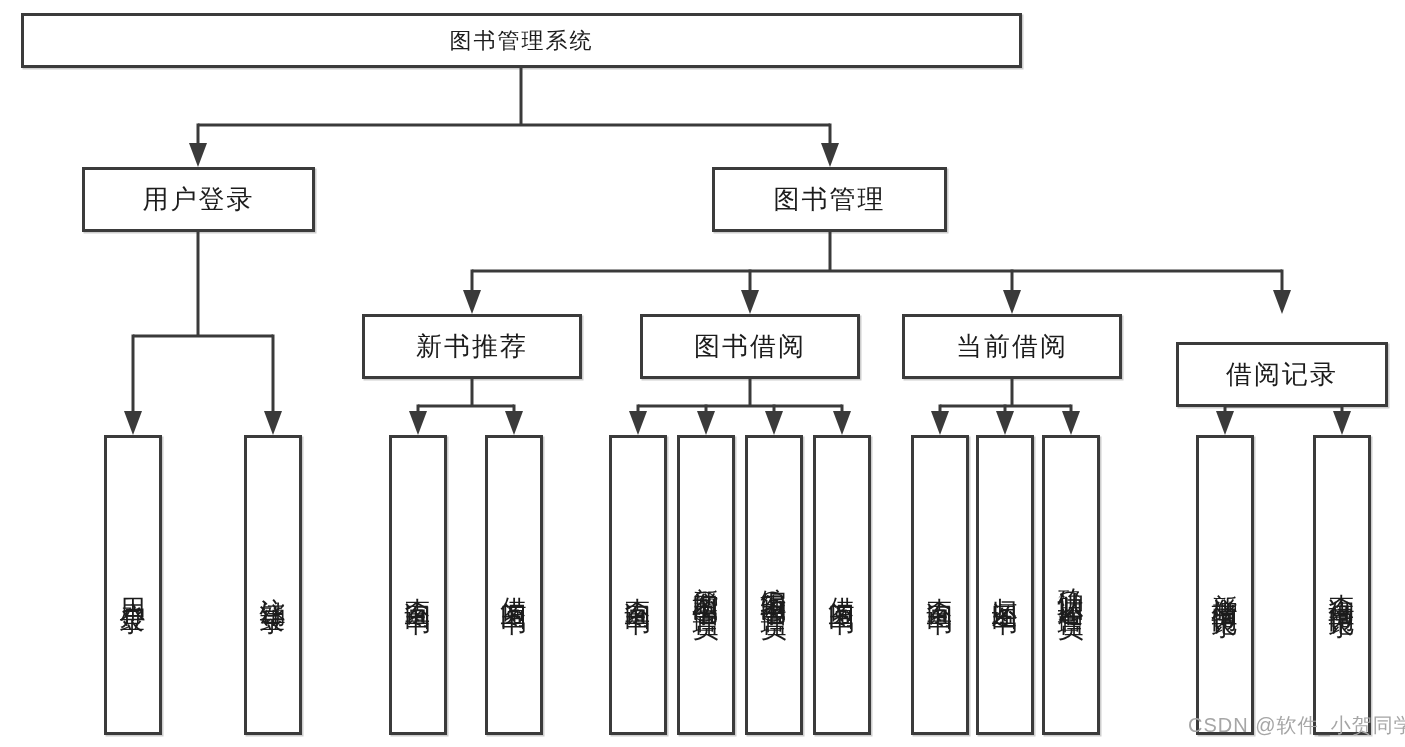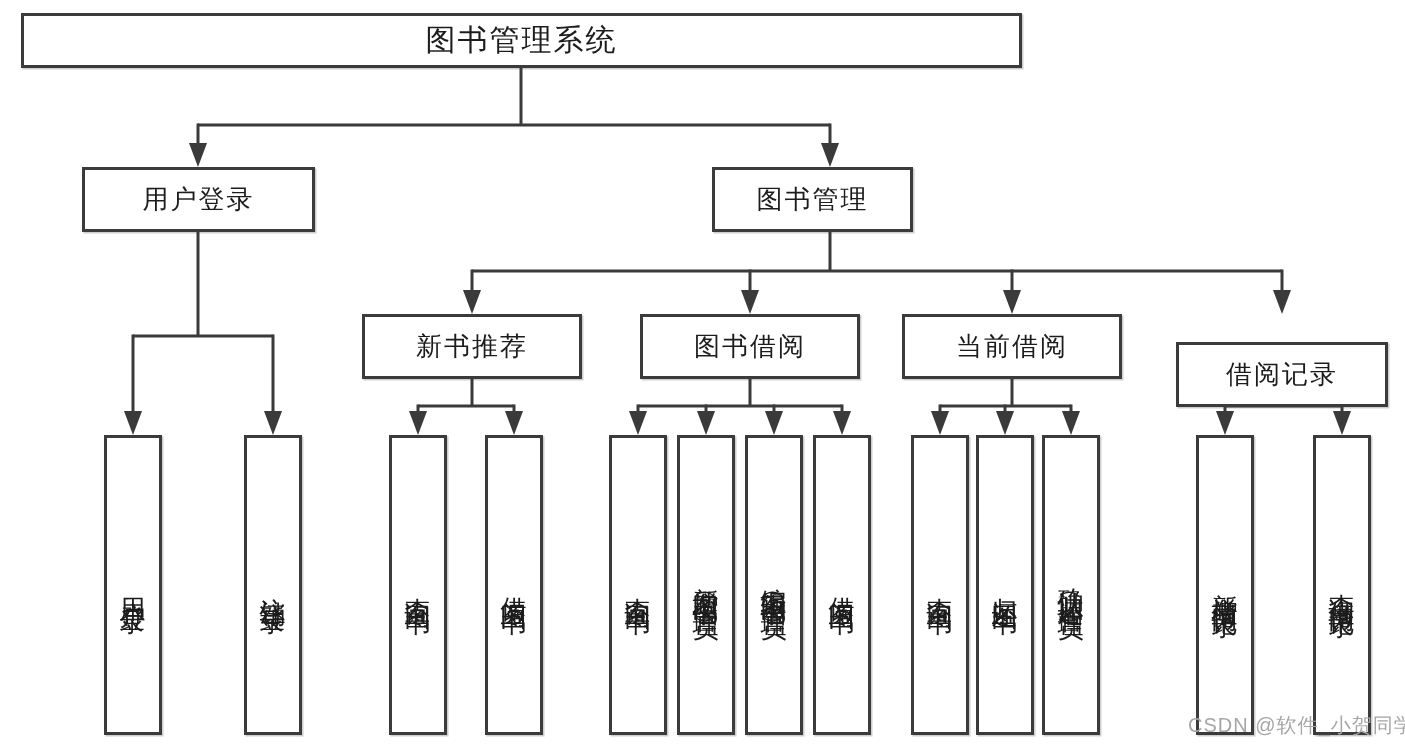--- a/index.html
+++ b/index.html
@@ -29,21 +29,21 @@
     border: 3px solid #3b3b3b;
     background: #ffffff;
     display: flex;
     align-items: center;
     justify-content: center;
     color: #1c1c1c;
     box-shadow: 1.5px 1.5px 0 rgba(60,60,60,0.25);
     z-index: 2;
   }
   .node-title {
-    font-size: 30px;
+    font-size: 22px;
     letter-spacing: 2px;
   }
   .node-branch {
     font-size: 26px;
     letter-spacing: 2px;
   }
   .node-leaf .vtext {
     writing-mode: vertical-rl;
     font-size: 26px;
     letter-spacing: 4px;
@@ -151,21 +151,21 @@
     </g>
   </svg>
 
   <div class="node node-title" style="left:21px; top:13px; width:1001px; height:55px;">
     <span>图书管理系统</span>
   </div>
 
   <div class="node node-branch" style="left:82px; top:167px; width:233px; height:65px;">
     <span>用户登录</span>
   </div>
-  <div class="node node-branch" style="left:712px; top:167px; width:201px; height:65px;">
+  <div class="node node-branch" style="left:712px; top:167px; width:235px; height:65px;">
     <span>图书管理</span>
   </div>
 
   <div class="node node-branch" style="left:362px; top:314px; width:220px; height:65px;">
     <span>新书推荐</span>
   </div>
   <div class="node node-branch" style="left:902px; top:314px; width:220px; height:65px;">
     <span>当前借阅</span>
   </div>
   <div class="node node-branch" style="left:640px; top:314px; width:220px; height:65px;">

